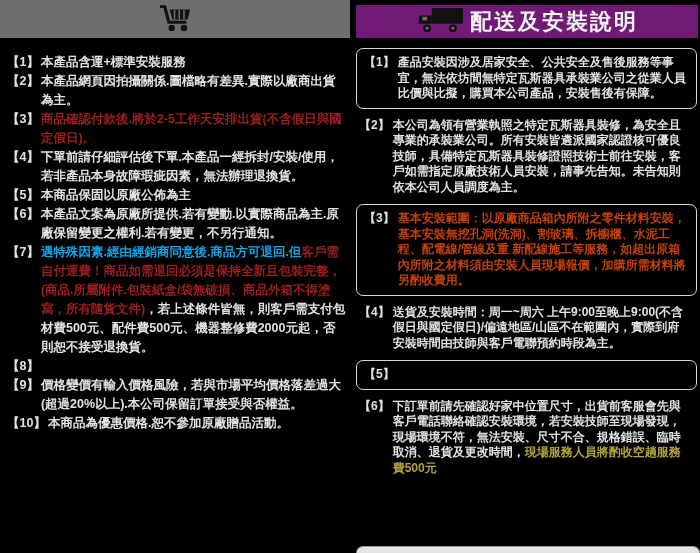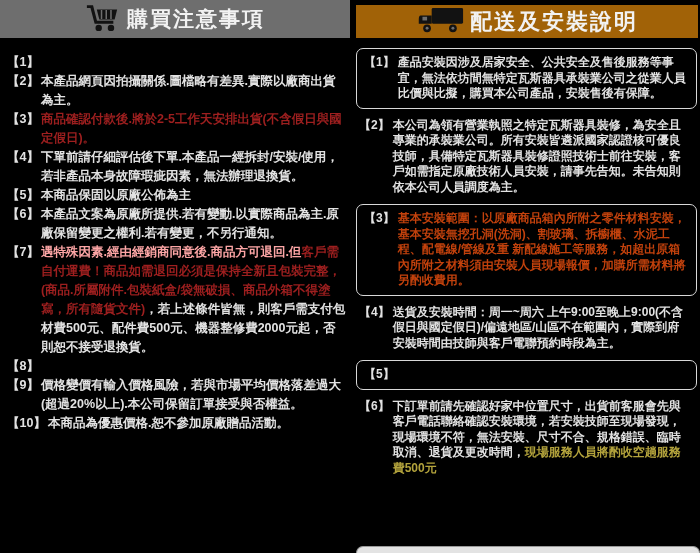--- a/index.html
+++ b/index.html
@@ -12,21 +12,21 @@
   .panel{position:relative;height:553px;box-sizing:border-box;background:#000;}
   .panel-left{width:350px;}
   .panel-right{width:350px;}
 
   
   .header-left{
     height:38px;background:#6e6e6e;
     display:flex;align-items:center;justify-content:center;gap:8px;
   }
   .header-right{
-    height:33px;margin:5px 2px 0 6px;background:#a16207;
+    height:33px;margin:5px 2px 0 6px;background:#701a75;
     display:flex;align-items:center;justify-content:center;gap:6px;
   }
   .hdr-title{
     color:#f2f2f2;font-weight:bold;letter-spacing:2px;white-space:nowrap;
   }
   .hdr-title-left{font-size:21px;}
   .hdr-title-right{font-size:22px;}
   .hdr-icon{flex:0 0 auto;display:block;}
 
   
@@ -65,25 +65,25 @@
   <div class="header-left">
     <span class="hdr-icon">
       <svg width="34" height="29" viewBox="0 0 36 30">
         <path d="M2 2 h6.5 l4.2 16.5 H30 v3 H10.2 L5.8 5 H2 Z" fill="#121212"></path>
         <path d="M12.5 6.5 h21.5 l-2.6 10.5 H15.2 Z" fill="#121212"></path>
         <path d="M17.5 7 v9.5 M22.5 7 v9.5 M27.5 7 v9.5" stroke="#6e6e6e" stroke-width="1.6"></path>
         <circle cx="14.5" cy="26" r="3.4" fill="#121212"></circle>
         <circle cx="27.5" cy="26" r="3.4" fill="#121212"></circle>
       </svg>
     </span>
-    <span class="hdr-title hdr-title-left">購買注意事項</span>
   </div>
   <div class="content-left">
       <div class="item">
         <span class="num">【1】</span>
+        <span class="txt"><span style="color: rgb(226, 226, 226);">本產品含運+標準安裝服務</span></span>
       </div>
       <div class="item">
         <span class="num">【2】</span>
         <span class="txt"><span style="color: rgb(226, 226, 226);">本產品網頁因拍攝關係.圖檔略有差異.實際以廠商出貨為主。</span></span>
       </div>
       <div class="item">
         <span class="num">【3】</span>
         <span class="txt"><span style="color: rgb(158, 31, 31);">商品確認付款後.將於2-5工作天安排出貨(不含假日與國定假日)。</span></span>
       </div>
       <div class="item">
@@ -93,21 +93,21 @@
       <div class="item">
         <span class="num">【5】</span>
         <span class="txt"><span style="color: rgb(226, 226, 226);">本商品保固以原廠公佈為主</span></span>
       </div>
       <div class="item">
         <span class="num">【6】</span>
         <span class="txt"><span style="color: rgb(226, 226, 226);">本產品文案為原廠所提供.若有變動.以實際商品為主.原廠保留變更之權利.若有變更，不另行通知。</span></span>
       </div>
       <div class="item">
         <span class="num">【7】</span>
-        <span class="txt"><span style="color: #fca5a5; margin-top: 12px;">遇特殊因素.經由經銷商同意後.商品方可退回.但</span><span style="color: rgb(158, 31, 31);">客戶需自付運費！商品如需退回必須是保持全新且包裝完整，(商品.所屬附件.包裝紙盒/袋無破損、商品外箱不得塗寫，所有隨貨文件)</span><span style="color: rgb(226, 226, 226);">，若上述條件皆無，則客戶需支付包材費500元、配件費500元、機器整修費2000元起，否則恕不接受退換貨。</span></span>
+        <span class="txt"><span style="color: #0ea5e9; margin-top: 12px;">遇特殊因素.經由經銷商同意後.商品方可退回.但</span><span style="color: rgb(158, 31, 31);">客戶需自付運費！商品如需退回必須是保持全新且包裝完整，(商品.所屬附件.包裝紙盒/袋無破損、商品外箱不得塗寫，所有隨貨文件)</span><span style="color: rgb(226, 226, 226);">，若上述條件皆無，則客戶需支付包材費500元、配件費500元、機器整修費2000元起，否則恕不接受退換貨。</span></span>
       </div>
       <div class="item">
         <span class="num">【8】</span>
       </div>
       <div class="item">
         <span class="num">【9】</span>
         <span class="txt"><span style="color: rgb(226, 226, 226);">價格變價有輸入價格風險，若與市場平均價格落差過大(超過20%以上).本公司保留訂單接受與否權益。</span></span>
       </div>
       <div class="item">
         <span class="num">【10】</span>

